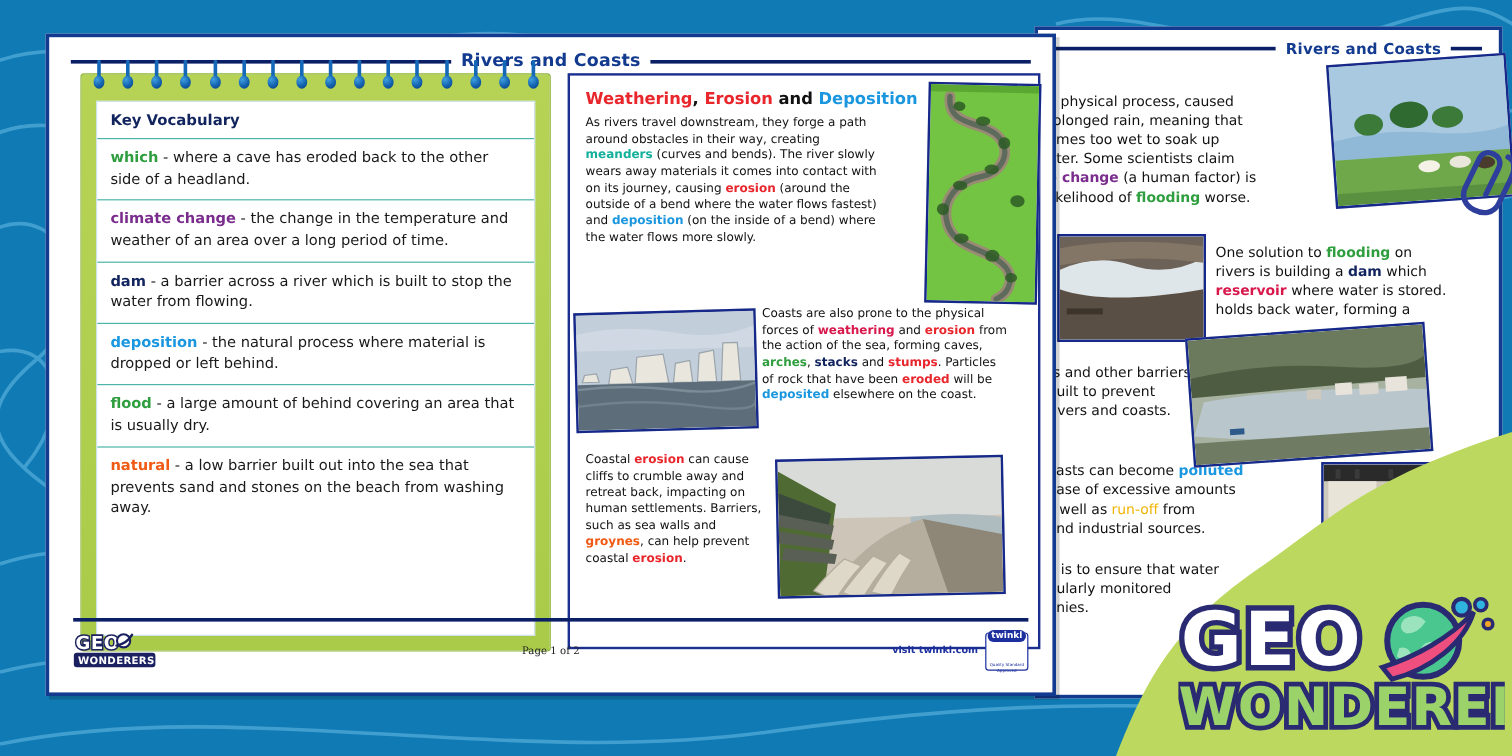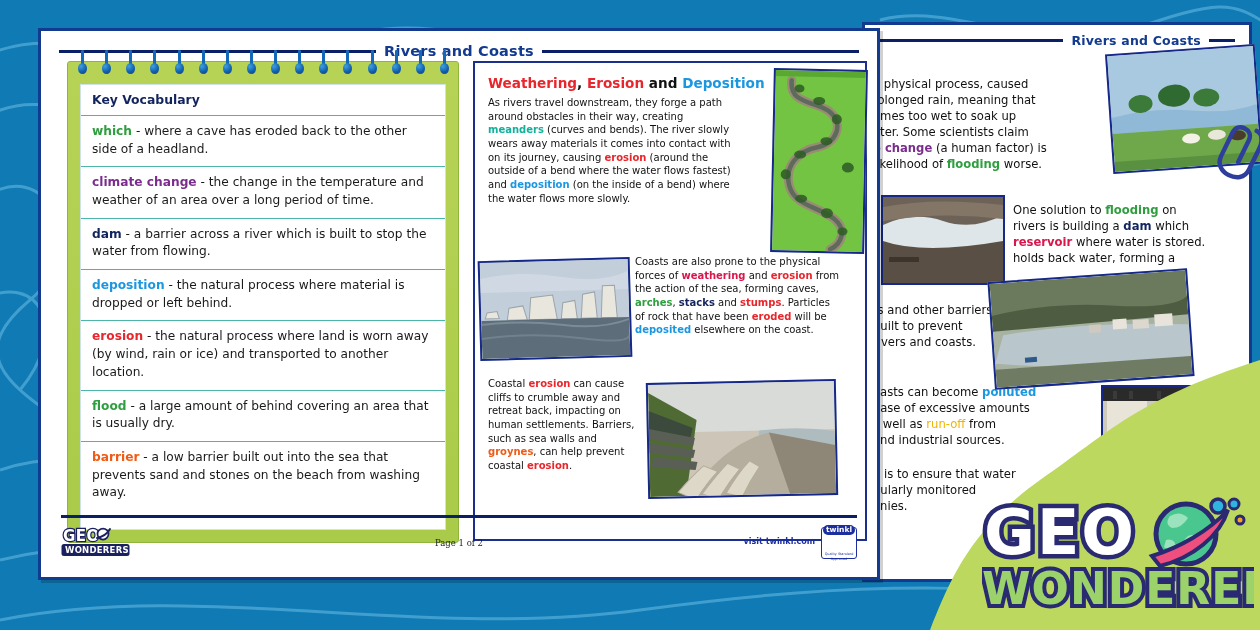--- a/index.html
+++ b/index.html
@@ -372,30 +372,27 @@
       </div>
 
       <div class="vocab-row">
         <span class="term" style="color:#12245e">dam</span><span> - a barrier across a river which is built to stop the water from flowing.</span>
       </div>
 
       <div class="vocab-row">
         <span class="term" style="color:#1b97e0">deposition</span><span> - the natural process where material is dropped or left behind.</span>
       </div>
 
-      <div class="vocab-row">
-        <span class="term" style="color:#e8262c">erosion</span><span> - the natural process where land is worn away (by wind, rain or ice) and transported to another location.</span>
-      </div>
 
       <div class="vocab-row">
         <span class="term" style="color:#2f9e3f">flood</span><span> - a large amount of behind covering an area that is usually dry.</span>
       </div>
 
       <div class="vocab-row">
-        <span class="term" style="color:#f05a14">barrier</span><span> - a low barrier built out into the sea that prevents sand and stones on the beach from washing away.</span>
+        <span class="term" style="color:#f05a14">natural</span><span> - a low barrier built out into the sea that prevents sand and stones on the beach from washing away.</span>
       </div>
     </div>
   </div>
 
   <div id="mid-tab"></div>
   <div id="mid-panel">
     <div id="mid-inner">
 
       <div id="mid-heading">
         <span class="c-red">Weathering</span><span style="color:#111">, </span><span class="c-red">Erosion</span><span style="color:#111"> and </span><span class="c-blue">Deposition</span>

